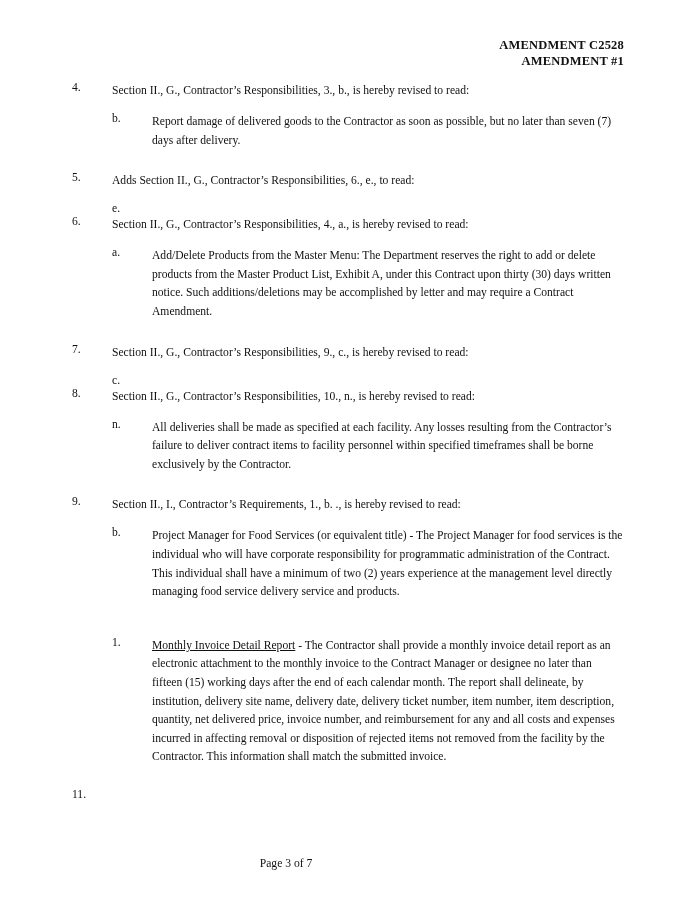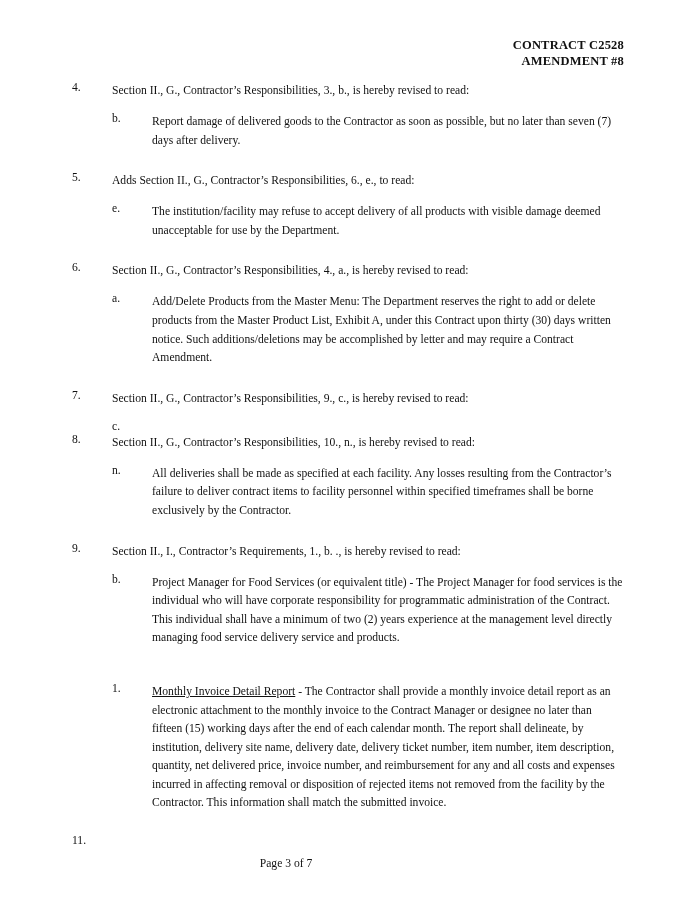--- a/index.html
+++ b/index.html
@@ -114,22 +114,22 @@
     font-size: 11.6px;
     line-height: 15px;
   }
 </style>
 </head>
 <body>
 
 <div class="page">
 
   <div class="doc-header">
-    <span class="hline">CONTRACT C2528</span>
-    <span class="hline">AMENDMENT #8</span>
+    <span class="hline">AMENDMENT C2528</span>
+    <span class="hline">AMENDMENT #1</span>
   </div>
 
   <div class="body-area">
 
     <div class="item">
       <div class="item-row">
         <span class="item-num">4.</span>
         <span class="item-text">Section II., G., Contractor’s Responsibilities, 3., b., is hereby revised to read:</span>
       </div>
       <div class="sub">
@@ -142,21 +142,20 @@
     <div class="spacer-block"></div>
 
     <div class="item">
       <div class="item-row">
         <span class="item-num">5.</span>
         <span class="item-text">Adds Section II., G., Contractor’s Responsibilities, 6., e., to read:</span>
       </div>
       <div class="sub">
         <div class="sub-row">
           <span class="sub-letter">e.</span>
-          <span class="sub-text">The institution/facility may refuse to accept delivery of all products with visible damage deemed unacceptable for use by the Department.</span>
         </div>
       </div>
     </div>
     <div class="spacer-block"></div>
 
     <div class="item">
       <div class="item-row">
         <span class="item-num">6.</span>
         <span class="item-text">Section II., G., Contractor’s Responsibilities, 4., a., is hereby revised to read:</span>
       </div>

